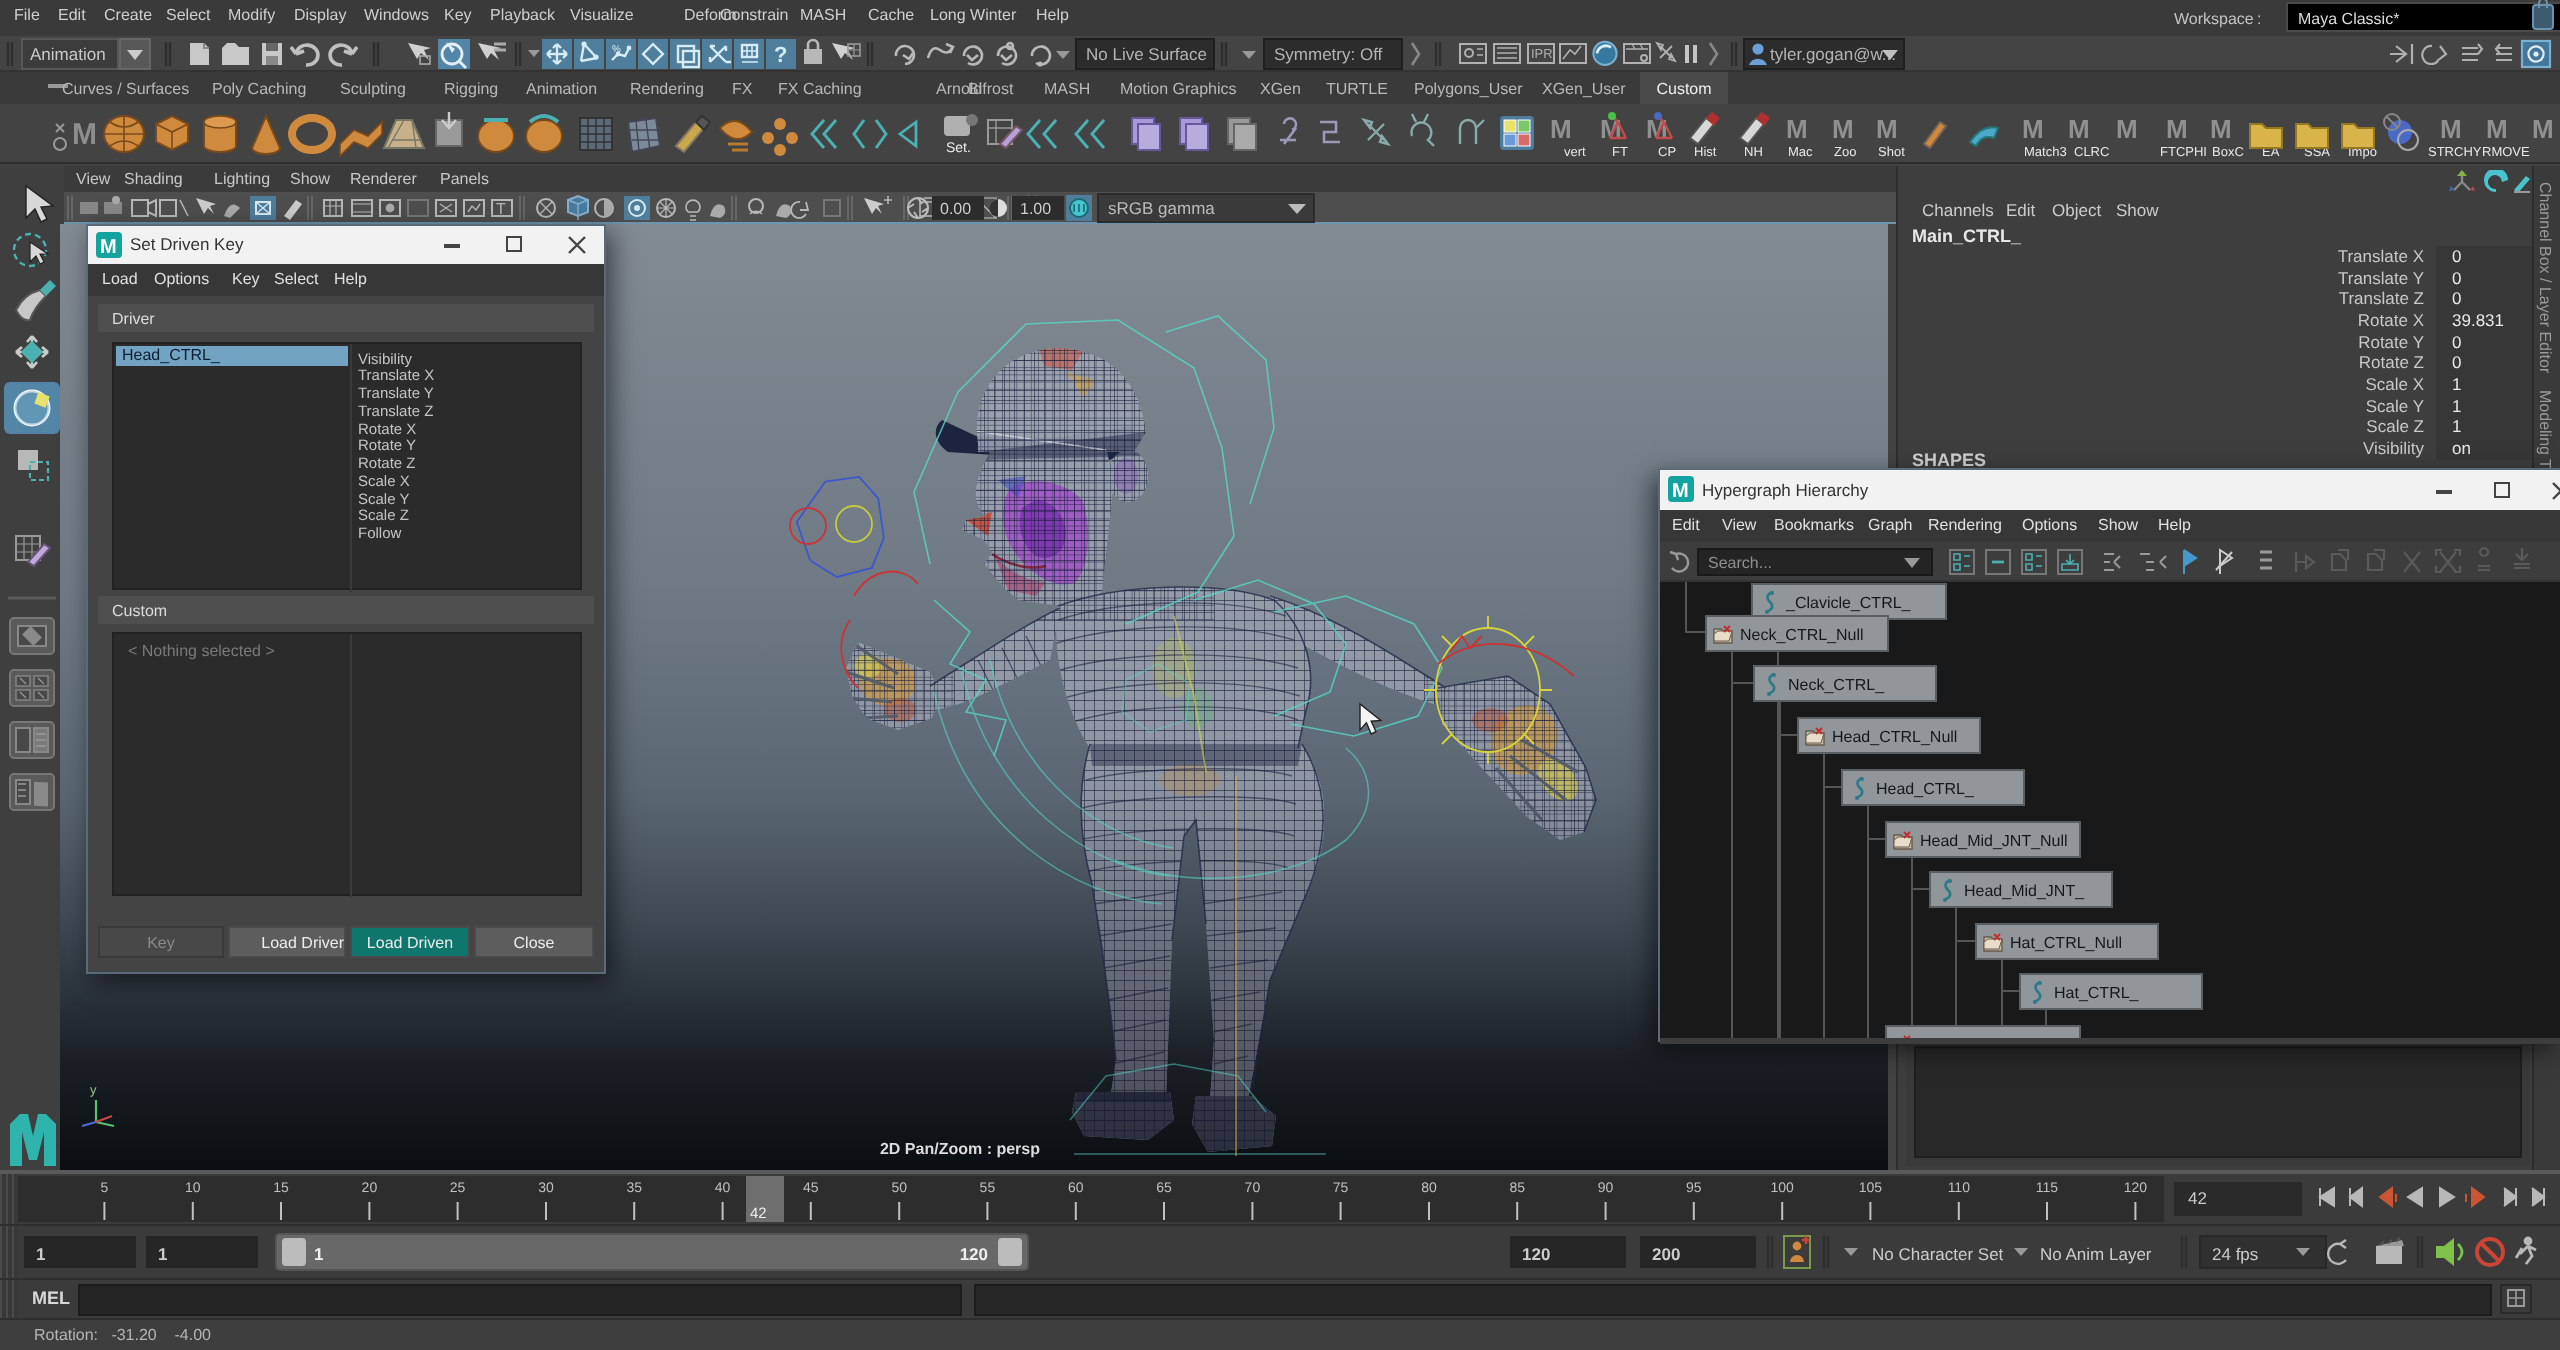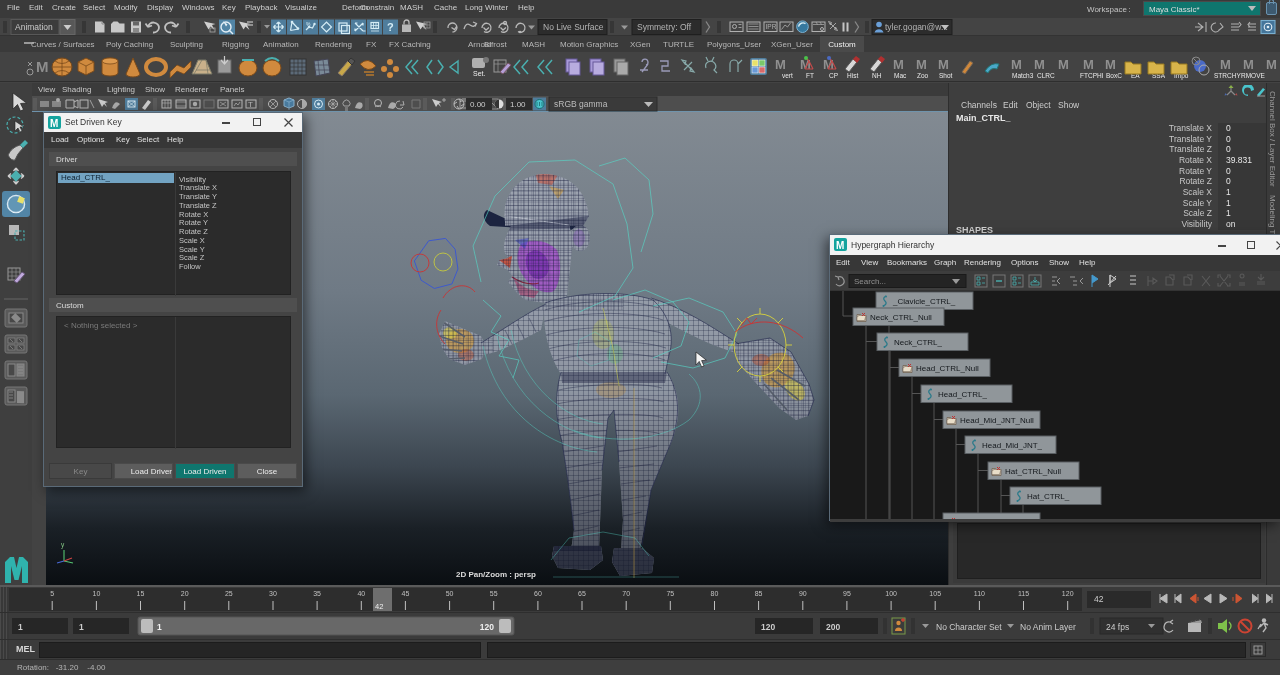--- a/index.html
+++ b/index.html
@@ -20,21 +20,21 @@
       <span style="position:absolute;left:222px;top:3px;color:#cfcfcf;font-size:8px;white-space:nowrap;">Key</span>
       <span style="position:absolute;left:245px;top:3px;color:#cfcfcf;font-size:8px;white-space:nowrap;">Playback</span>
       <span style="position:absolute;left:285px;top:3px;color:#cfcfcf;font-size:8px;white-space:nowrap;">Visualize</span>
       <span style="position:absolute;left:342px;top:3px;color:#cfcfcf;font-size:8px;white-space:nowrap;">Deform</span>
       <span style="position:absolute;left:360px;top:3px;color:#cfcfcf;font-size:8px;white-space:nowrap;">Constrain</span>
       <span style="position:absolute;left:400px;top:3px;color:#cfcfcf;font-size:8px;white-space:nowrap;">MASH</span>
       <span style="position:absolute;left:434px;top:3px;color:#cfcfcf;font-size:8px;white-space:nowrap;">Cache</span>
       <span style="position:absolute;left:465px;top:3px;color:#cfcfcf;font-size:8px;white-space:nowrap;">Long Winter</span>
       <span style="position:absolute;left:518px;top:3px;color:#cfcfcf;font-size:8px;white-space:nowrap;">Help</span>
 <div class="abs" style="left:1087px;top:5px;color:#c4c4c4;font-size:8px;">Workspace :</div>
-<div class="abs" style="left:1143px;top:1px;width:118px;height:15px;background:#0f766e;border:1px solid #4a4a4a;color:#dddddd;font-size:8px;padding:3px 0 0 5px;">Maya Classic*<span style="position:absolute;right:4px;top:4px;width:0;height:0;border-left:4px solid transparent;border-right:4px solid transparent;border-top:5px solid #bbb;"></span></div>
+<div class="abs" style="left:1143px;top:1px;width:138px;height:15px;background:#000000;border:1px solid #4a4a4a;color:#dddddd;font-size:8px;padding:3px 0 0 5px;">Maya Classic*<span style="position:absolute;right:4px;top:4px;width:0;height:0;border-left:4px solid transparent;border-right:4px solid transparent;border-top:5px solid #bbb;"></span></div>
 <div class="abs" style="left:1266px;top:2px;width:11px;height:13px;border:1px solid #6a93b0;border-radius:2px;background:#3d5a70;">
         <span style="position:absolute;left:2px;top:-4px;width:5px;height:5px;border:1.5px solid #6a93b0;border-bottom:none;border-radius:3px 3px 0 0;"></span>
       </div>
 </div>
 
 <div class="abs" id="statusline" style="left:0;top:18px;width:1280px;height:18px;background:#444444;border-bottom:1px solid #333;">
 <svg class="abs" style="left:0;top:0;" width="1280" height="18" viewBox="0 0 1280 18">
 <g font-family="Liberation Sans">
 <path d="M4 3 v12 M6 3 v12" stroke="#2e2e2e" stroke-width="1.2" fill="none"></path>
 <rect x="11" y="1.5" width="48" height="15" fill="#3c3c3c" stroke="#585858"></rect>
@@ -423,21 +423,21 @@
 <rect x="474" y="2" width="26" height="12" fill="#2c2c2c"></rect>
         <text x="478" y="11" font-size="8" fill="#ccc" font-family="Liberation Sans">1.00</text>
 <rect x="501" y="1.5" width="13" height="13" fill="#4f7d9c"></rect>
         <circle cx="507.5" cy="8" r="4.5" fill="#49c4cc" stroke="#1a6a70"></circle>
         <path d="M505 6 v4 M507.5 6 v4 M510 6 v4" stroke="#1a6a70" stroke-width="0.8"></path>
 <rect x="517" y="1" width="108" height="14" fill="#3a3a3a" stroke="#2c2c2c"></rect>
         <text x="522" y="11" font-size="8.5" fill="#bbb" font-family="Liberation Sans">sRGB gamma</text>
         <path d="M612 6 l4.5 5 4.5 -5z" fill="#bbb"></path>
 </svg>
 </div>
-<div class="abs" id="canvas" style="left:46px;top:112px;width:914px;height:473px;background:linear-gradient(180deg,#828a92 0%,#6f7a85 38%,#5a6772 60%,#3c4650 75%,#1a2026 88%,#0a0e12 100%);overflow:hidden;">
+<div class="abs" id="canvas" style="left:30px;top:112px;width:914px;height:473px;background:linear-gradient(180deg,#828a92 0%,#6f7a85 38%,#5a6772 60%,#3c4650 75%,#1a2026 88%,#0a0e12 100%);overflow:hidden;">
 <svg class="abs" style="left:0;top:0;" width="914" height="473" viewBox="33 112 914 473">
 <defs>
 <pattern id="wf" width="5" height="5" patternUnits="userSpaceOnUse">
             <path d="M0 0 H5 M0 0 V5" stroke="rgba(22,27,58,0.78)" stroke-width="0.7" fill="none"></path>
           </pattern>
 <pattern id="wfs" width="3.6" height="3.6" patternUnits="userSpaceOnUse">
             <path d="M0 0 H3.6 M0 0 V3.6" stroke="rgba(24,29,62,0.72)" stroke-width="0.6" fill="none"></path>
           </pattern>
 <linearGradient id="bodyshade" x1="0" y1="160" x2="0" y2="580" gradientUnits="userSpaceOnUse">
 <stop offset="0" stop-color="rgba(15,18,30,0)"></stop>

